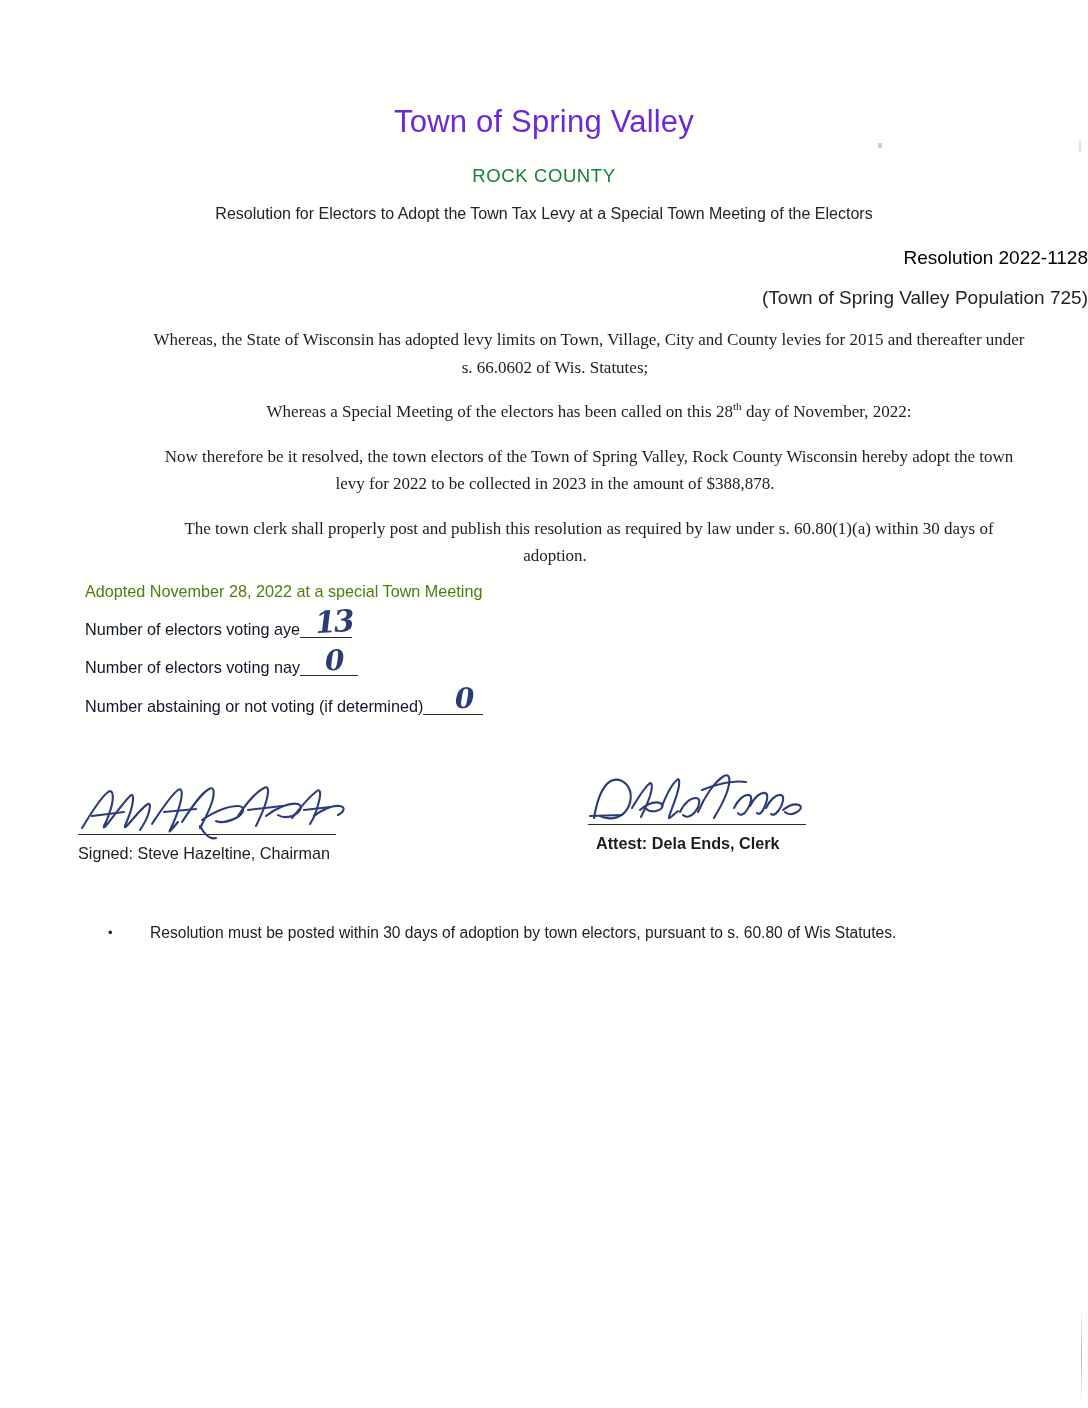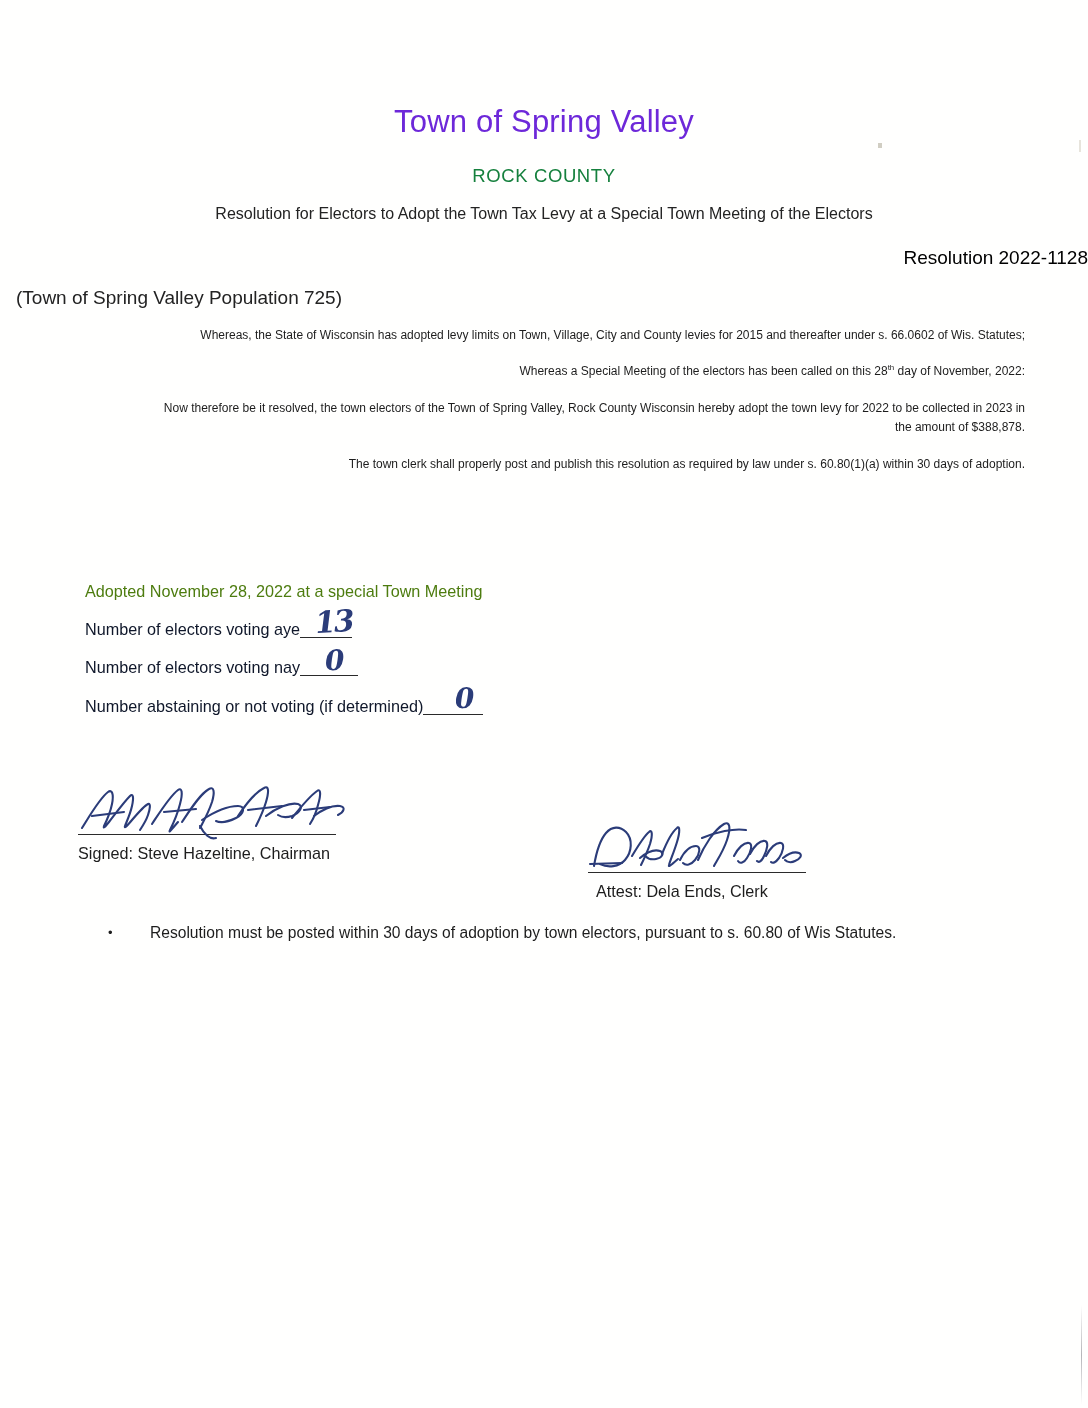--- a/index.html
+++ b/index.html
@@ -75,35 +75,36 @@
   .subtitle-2 {
     position: absolute;
     left: 0; right: 0;
     top: 247px;
     text-align: right;
     font-size: 19px;
     color: #000000;
   }
   .subtitle-3 {
     position: absolute;
-    left: 16px; right: 0;
+    left: 0; right: 0;
     top: 287px;
-    text-align: left;
+    text-align: right;
     font-size: 19px;
     color: #232323;
   }
 
   .body-block {
     position: absolute;
     left: 85px;
     width: 940px;
-    font-size: 12px;
+    font-size: 17px;
     line-height: 1.62;
-    text-align: right;
+    text-align: center;
     color: #1d1d1d;
+    font-family: Liberation Serif, serif;
   }
   .body-block p {
     margin: 0 0 17px 0;
     text-indent: 68px;
   }
   sup {
     font-size: 0.66em;
     vertical-align: super;
     line-height: 0;
   }
@@ -163,21 +164,21 @@
     top: 682px;
     font-size: 28px;
     transform: rotate(-2deg);
   }
 
   
   .sig-block {
     position: absolute;
   }
   .sig-block.left { left: 78px; top: 782px; width: 330px; }
-  .sig-block.right { left: 588px; top: 820px; width: 300px; }
+  .sig-block.right { left: 588px; top: 772px; width: 300px; font-weight: bold; }
 
   .sig-ink {
     position: relative;
     height: 52px;
   }
   .sig-ink svg { display: block; overflow: visible; }
 
   .sig-rule {
     border-bottom: 1.4px solid #2b2b2b;
     width: 258px;

